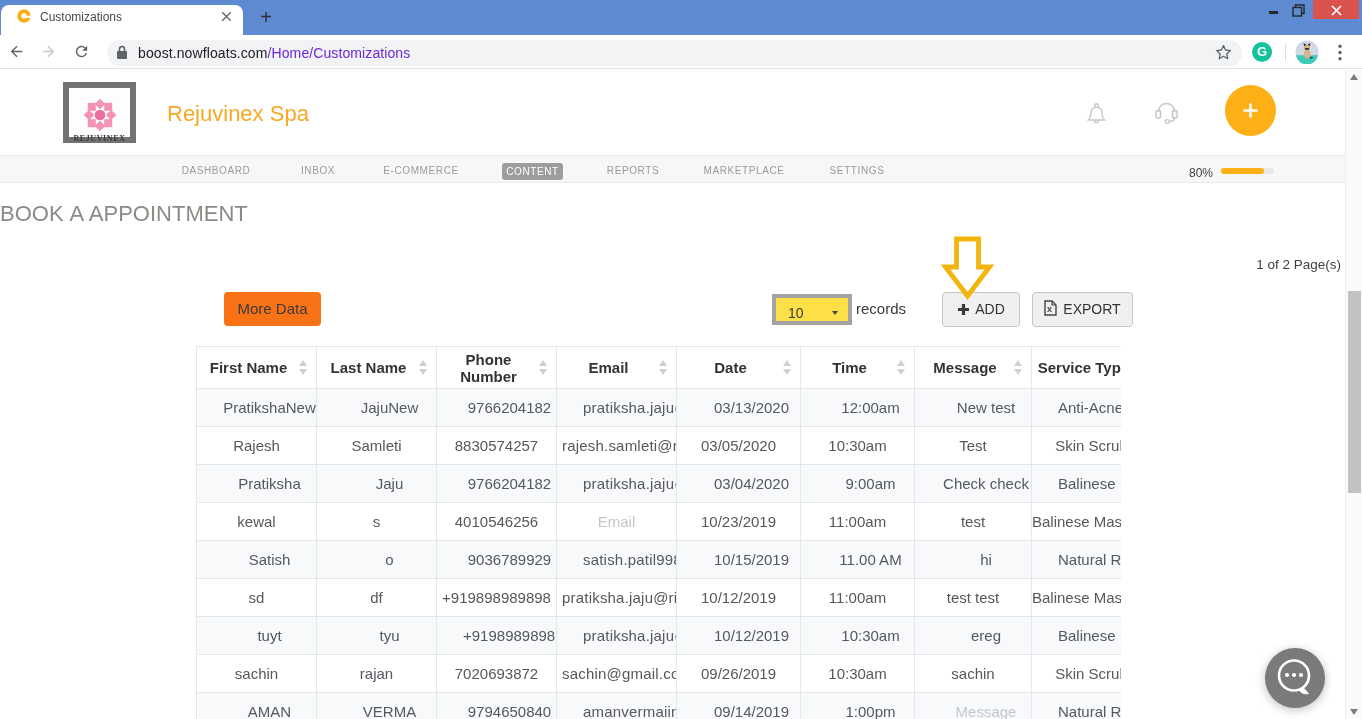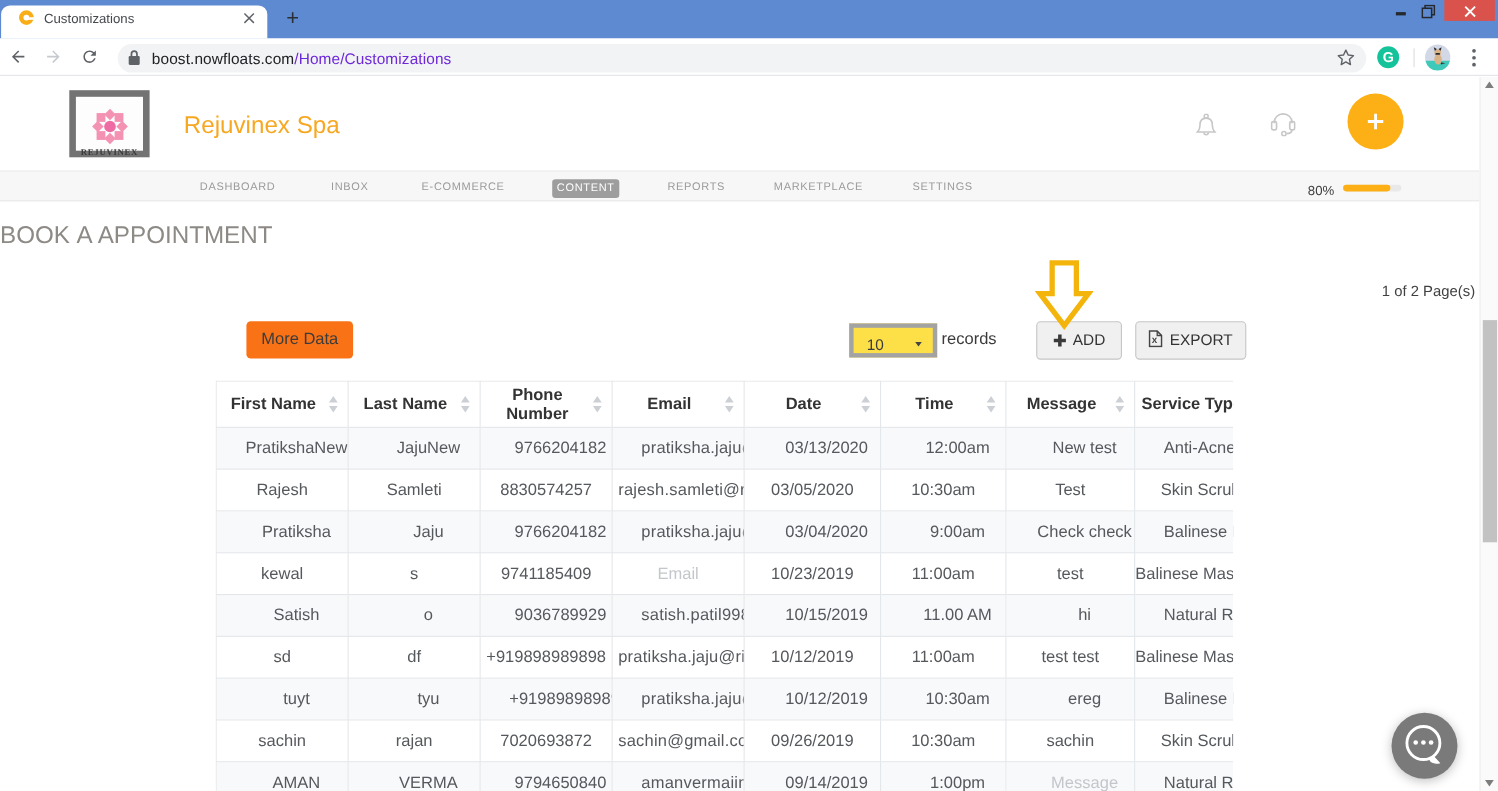--- a/index.html
+++ b/index.html
@@ -255,21 +255,21 @@
             <td>9766204182</td>
             <td class="em">pratiksha.jaju@rimind.com</td>
             <td>03/04/2020</td>
             <td>9:00am</td>
             <td>Check check</td>
             <td>Balinese Massage</td>
           </tr>
       <tr>
             <td>kewal</td>
             <td>s</td>
-            <td>9741185409</td>
+            <td>4010546256</td>
             <td class="ph">Email</td>
             <td>10/23/2019</td>
             <td>11:00am</td>
             <td>test</td>
             <td>Balinese Massage</td>
           </tr>
       <tr class="odd">
             <td>Satish</td>
             <td>o</td>
             <td>9036789929</td>

